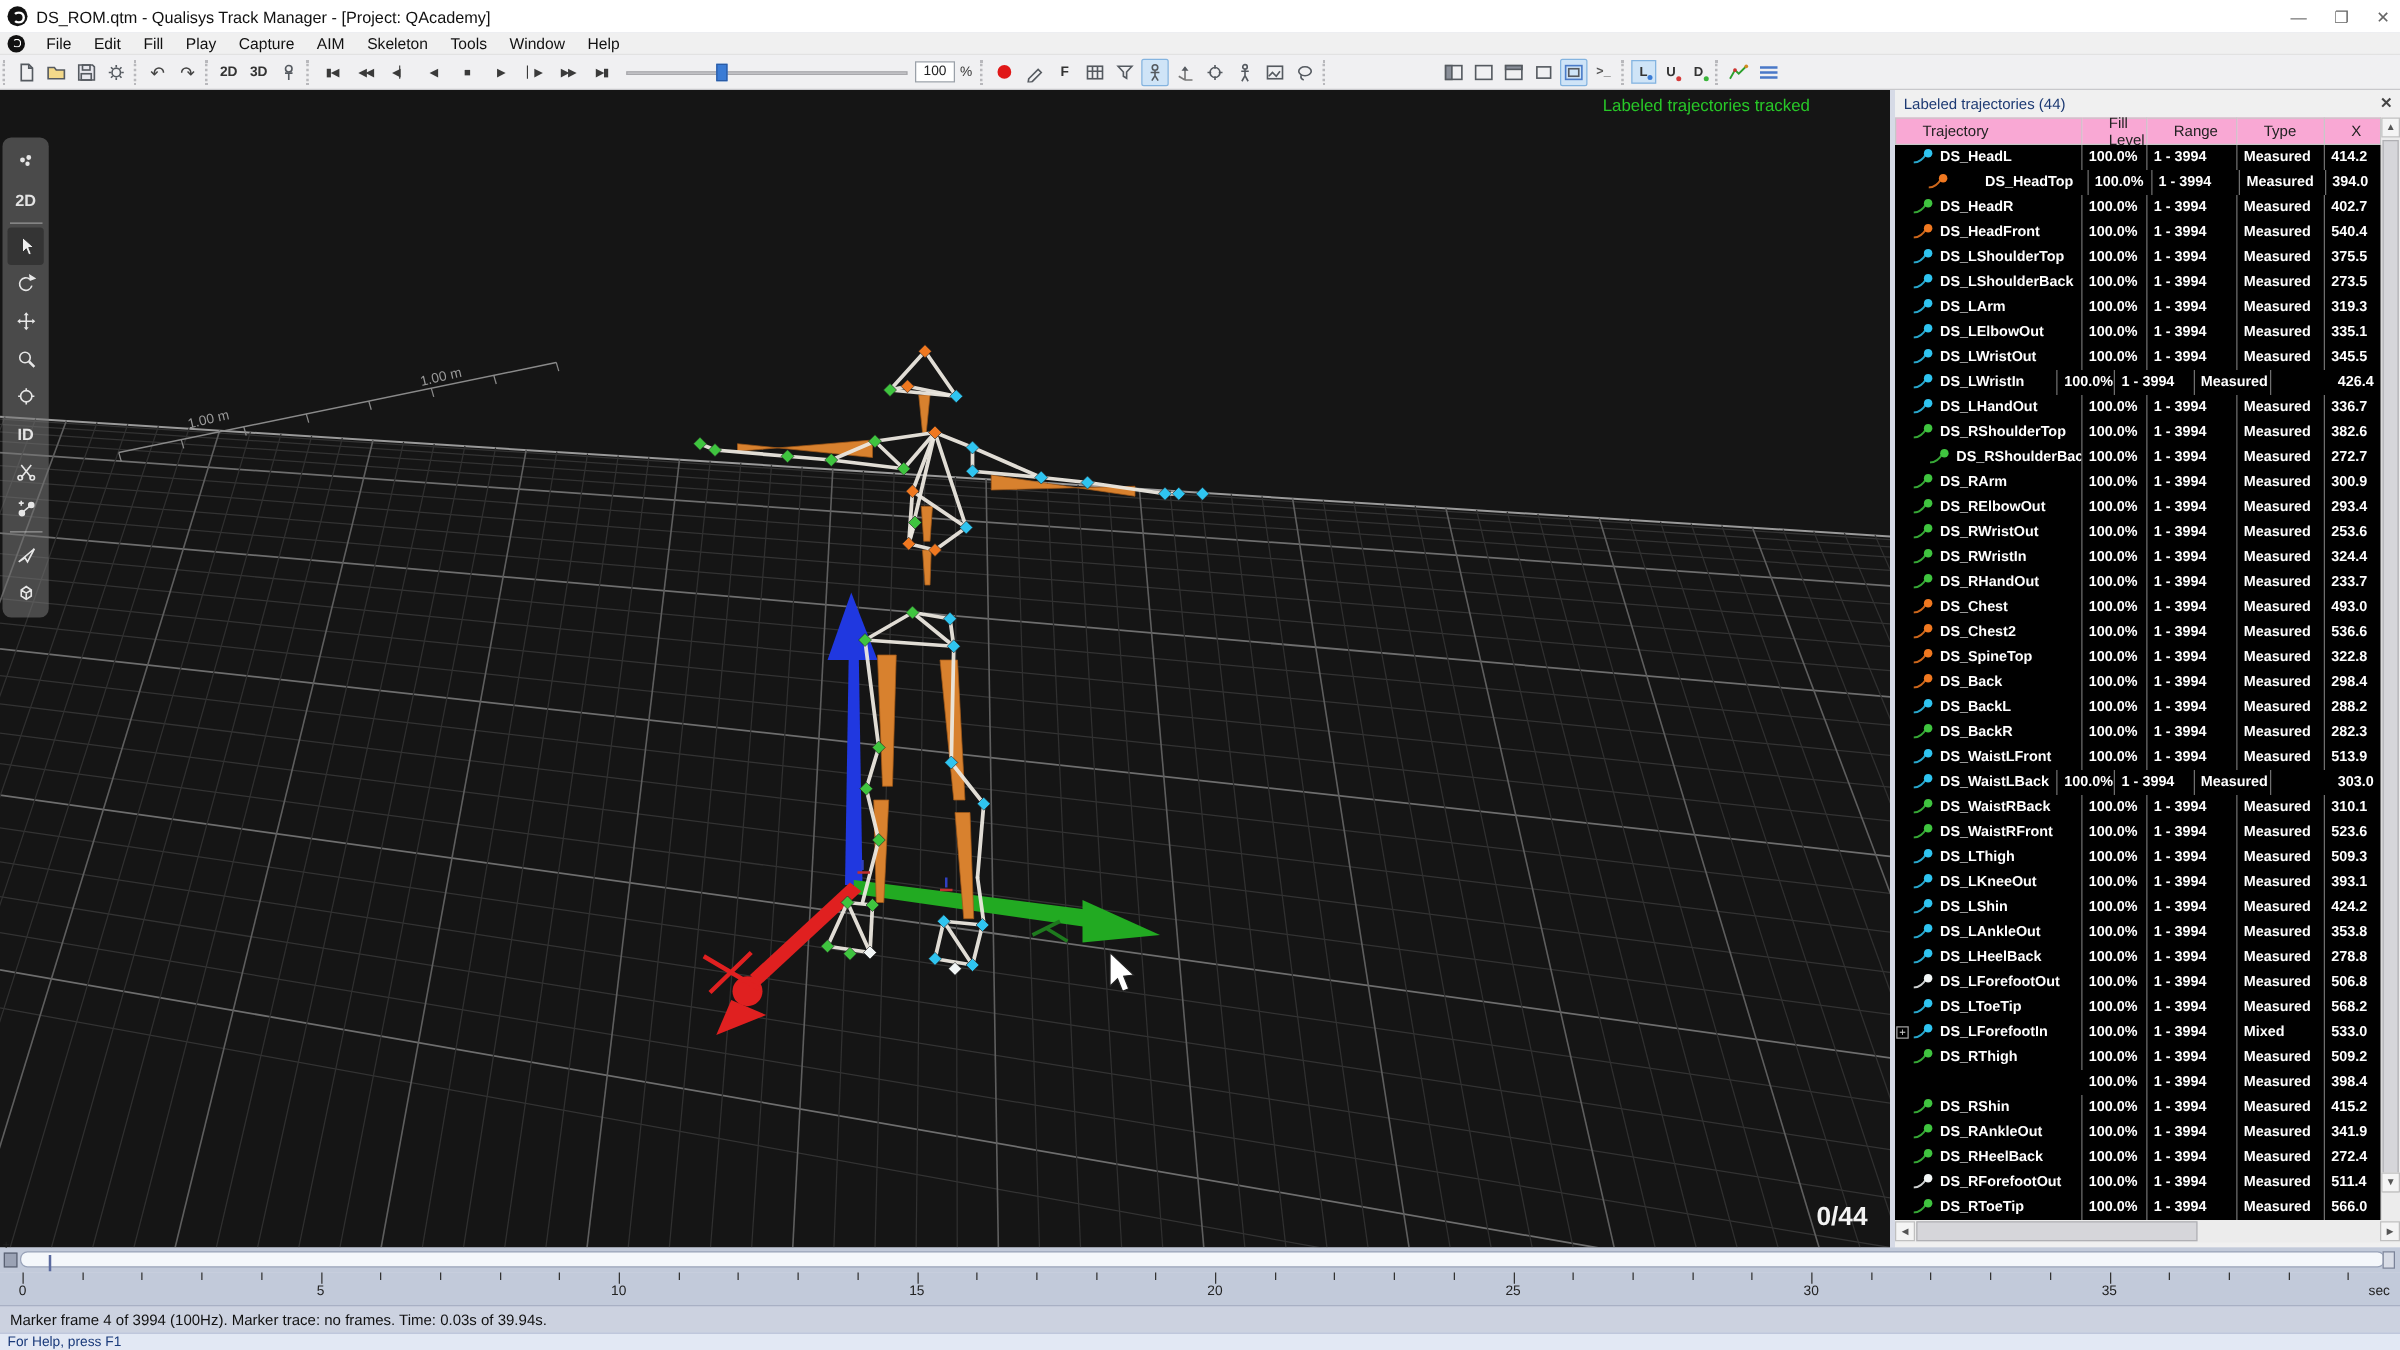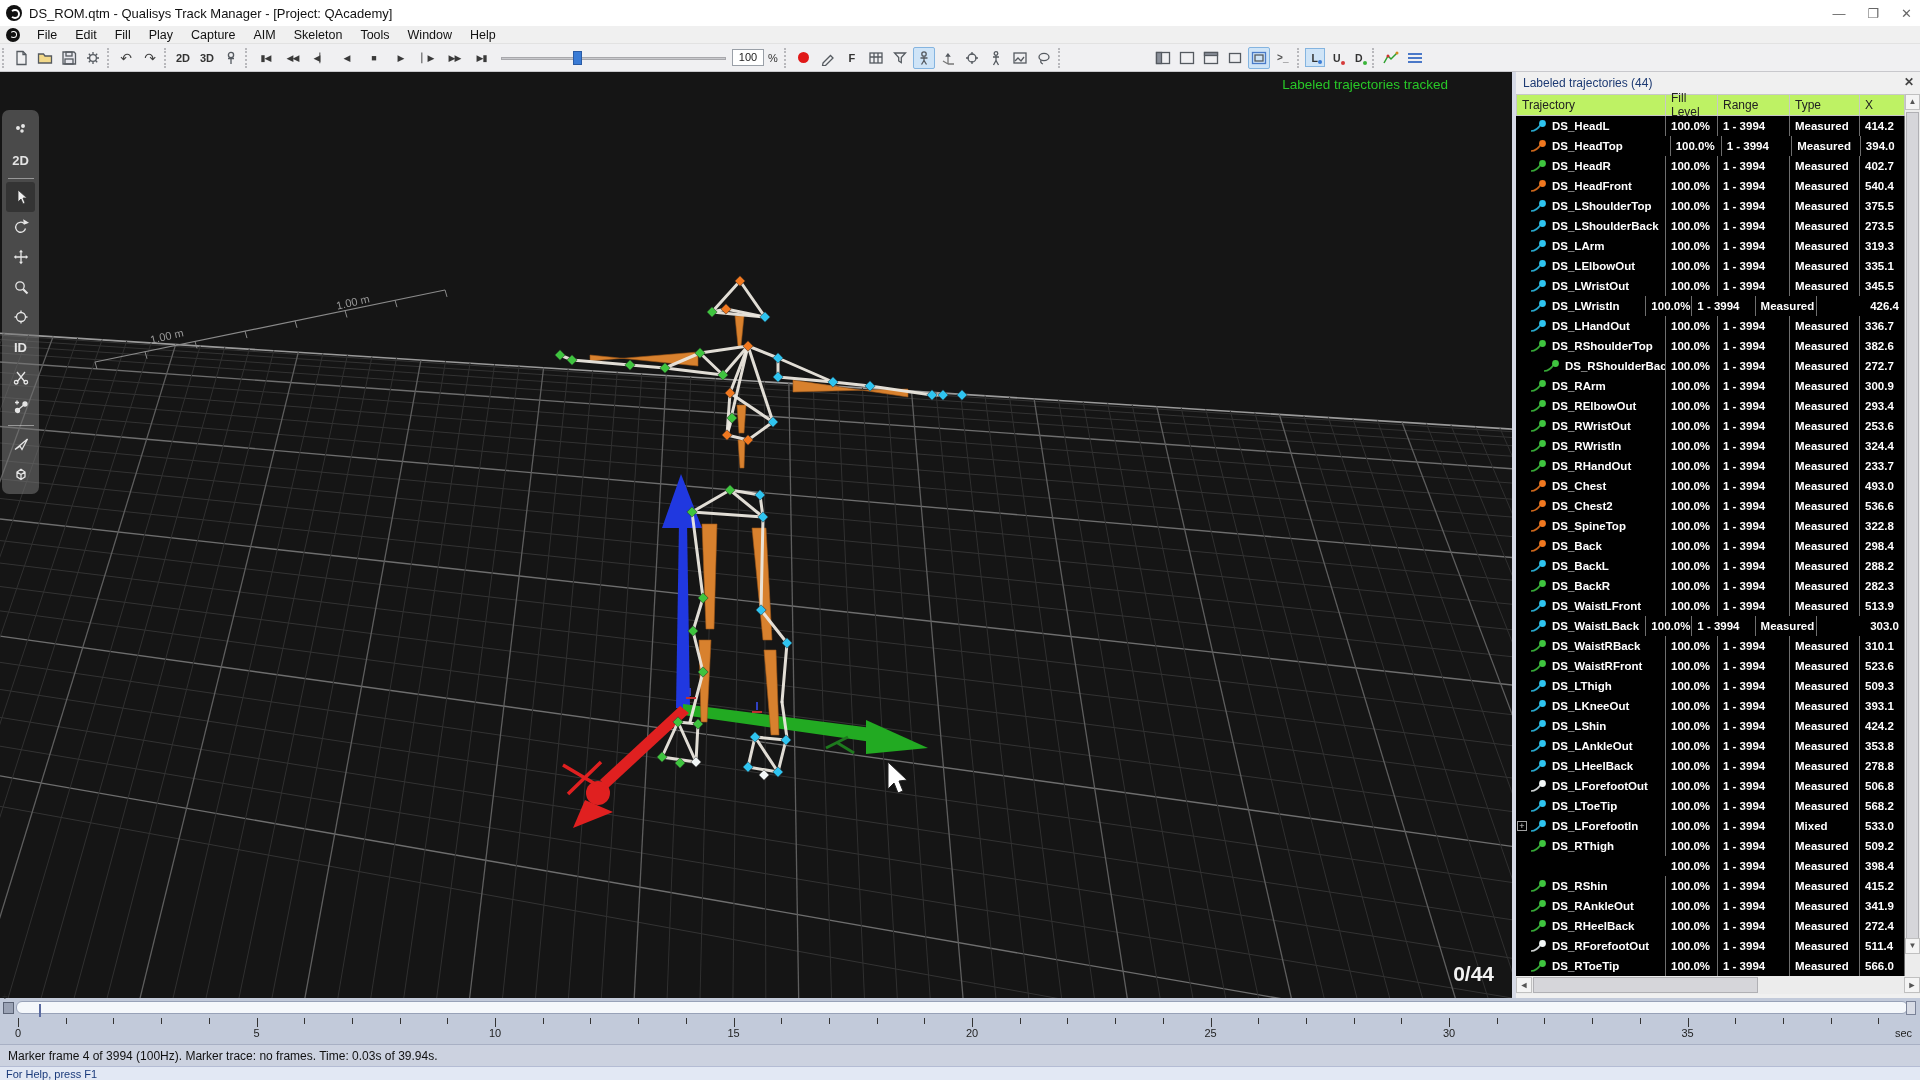--- a/index.html
+++ b/index.html
@@ -56,22 +56,22 @@
   .lt-item.sel { background:rgba(40,40,40,.65); }
   .lt-div { width:26px; border-top:1px solid rgba(230,230,230,.5); margin:3px 0; }
   .lt-item svg { display:block; }
 
   
   #panel { position:absolute; left:1516px; top:72px; width:404px; height:926px; background:#f0f0f0; }
   #panel-title { position:absolute; left:0; top:0; width:404px; height:22px; background:#f0f0f0;
                  font-size:12px; color:#1d3a73; display:flex; align-items:center; padding-left:7px; }
   #panel-close { position:absolute; right:6px; top:3px; color:#444; font-size:12px; font-weight:bold; }
   #grid-hdr { position:absolute; left:0; top:22px; height:22px; display:flex; font-size:12px; color:#222; }
-  .hcell { background:#bef264; border:1px solid #c8c8c8; border-left:none; display:flex; align-items:center;
-           padding-left:5px; height:22px; }
+  .hcell { background:#f9a8d4; border:1px solid #c8c8c8; border-left:none; display:flex; align-items:center;
+           padding-left:21px; height:22px; }
   .hcell:first-child { border-left:1px solid #c8c8c8; }
   #rows { position:absolute; left:0; top:44px; width:389px; height:860px; background:#000; }
   .trow { display:flex; height:20px; align-items:stretch; }
   .tcell { color:#fff; font-size:11.5px; font-weight:bold; display:flex; align-items:center;
            padding-left:5px; border-right:1px solid #6e6e6e; overflow:hidden; white-space:nowrap; }
   .name-cell { position:relative; }
   .mk-ico { margin:0 5px 0 14px; flex:0 0 auto; }
   .expander { position:absolute; left:1px; top:5px; width:10px; height:10px; border:1px solid #a0a0a0;
               color:#d0d0d0; font-size:9px; line-height:8px; text-align:center; font-weight:normal; }
   
@@ -634,21 +634,21 @@
       <circle cx="12.5" cy="4.5" r="3.4" fill="#2fc4f0"></circle>
             </svg></span>
           <span>DS_HeadL</span>
         </div>
         <div class="tcell" style="width: 52px;">100.0%</div>
         <div class="tcell" style="width: 72px;">1 - 3994</div>
         <div class="tcell" style="width: 70px;">Measured</div>
         <div class="tcell" style="width: 45px;">414.2</div>
       </div>
       <div class="trow">
-        <div class="tcell name-cell" style="width: 158px; padding-left: 0px;">
+        <div class="tcell name-cell" style="width: 158px; padding-left: 12px; gap: 24px;">
           <span class="mk-ico"><svg width="17" height="13" viewBox="0 0 17 13">
       <path d="M1,12 Q7,12 11,5" stroke="#f07820" stroke-width="1.6" fill="none" opacity="0.85"></path>
       <circle cx="12.5" cy="4.5" r="3.4" fill="#f07820"></circle>
             </svg></span>
           <span>DS_HeadTop</span>
         </div>
         <div class="tcell" style="width: 52px;">100.0%</div>
         <div class="tcell" style="width: 72px;">1 - 3994</div>
         <div class="tcell" style="width: 70px;">Measured</div>
         <div class="tcell" style="width: 45px;">394.0</div>

